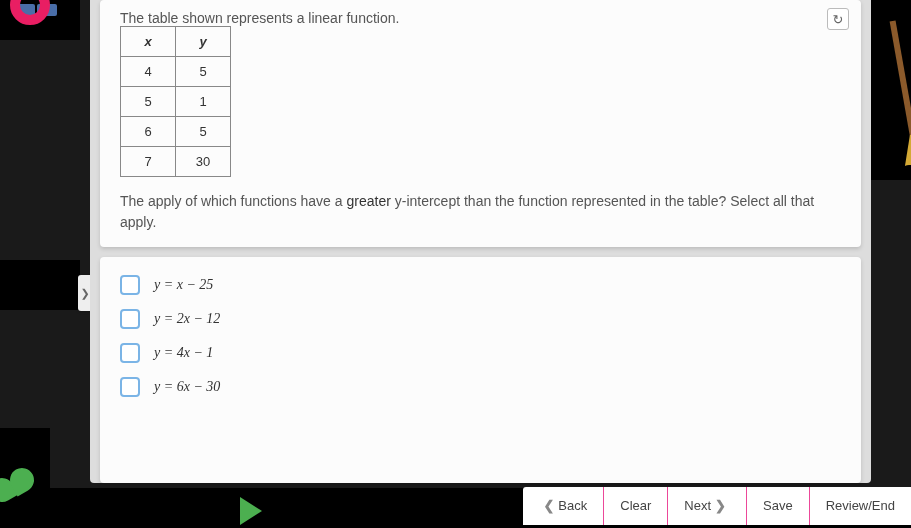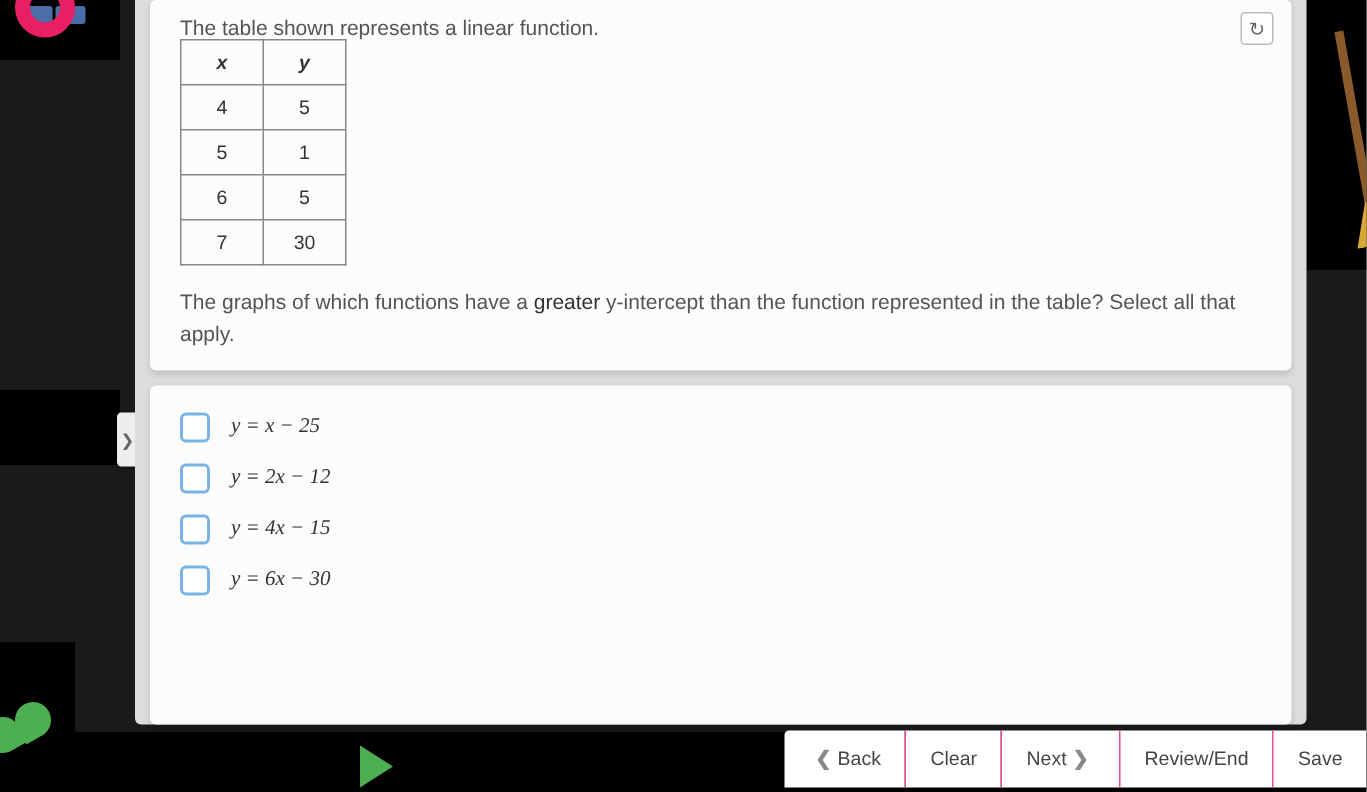--- a/index.html
+++ b/index.html
@@ -185,36 +185,36 @@
         </tr>
         <tr>
           <td>7</td>
           <td>30</td>
         </tr>
       </tbody>
         </table>
     </div>
 
     <div class="q-prompt-bottom">
-      <span>The graphs of which functions have a </span><strong>greater</strong><span> y-intercept than the function represented in the table? Select all that apply.</span>
+      <span>The apply of which functions have a </span><strong>greater</strong><span> y-intercept than the function represented in the table? Select all that apply.</span>
     </div>
   </div>
 
   <div class="answers-card">
     <div class="answer-row">
       <div class="answer-check"></div>
       <span class="answer-label">y = x − 25</span>
     </div>
     <div class="answer-row">
       <div class="answer-check"></div>
       <span class="answer-label">y = 2x − 12</span>
     </div>
     <div class="answer-row">
       <div class="answer-check"></div>
-      <span class="answer-label">y = 4x − 15</span>
+      <span class="answer-label">y = 4x − 1</span>
     </div>
     <div class="answer-row">
       <div class="answer-check"></div>
       <span class="answer-label">y = 6x − 30</span>
     </div>
   </div>
 
 </div>
 
 <div class="play-btn"></div>
@@ -225,18 +225,18 @@
     <span>Back</span>
   </div>
   <div class="nav-btn">
     <span>Clear</span>
   </div>
   <div class="nav-btn">
     <span>Next</span>
     <span class="nav-caret">❯</span>
   </div>
   <div class="nav-btn">
+    <span>Save</span>
+  </div>
+  <div class="nav-btn">
     <span>Review/End</span>
   </div>
-  <div class="nav-btn">
-    <span>Save</span>
-  </div>
 </div>
 
 </body></html>

